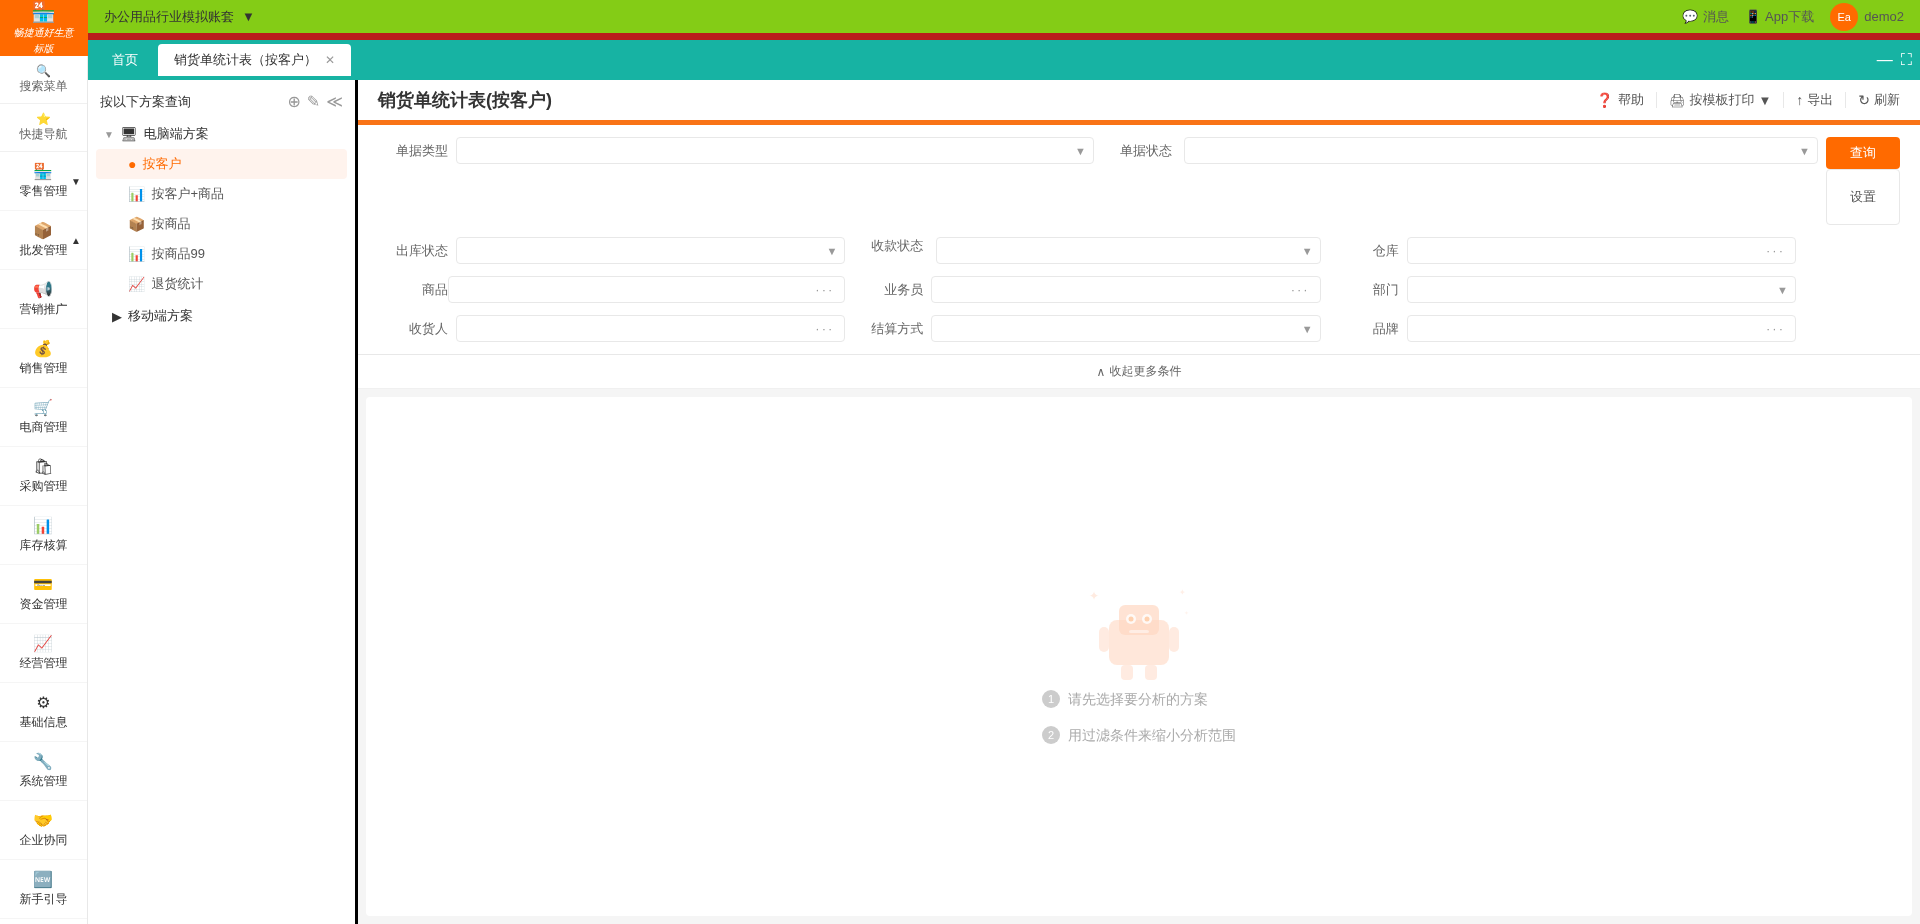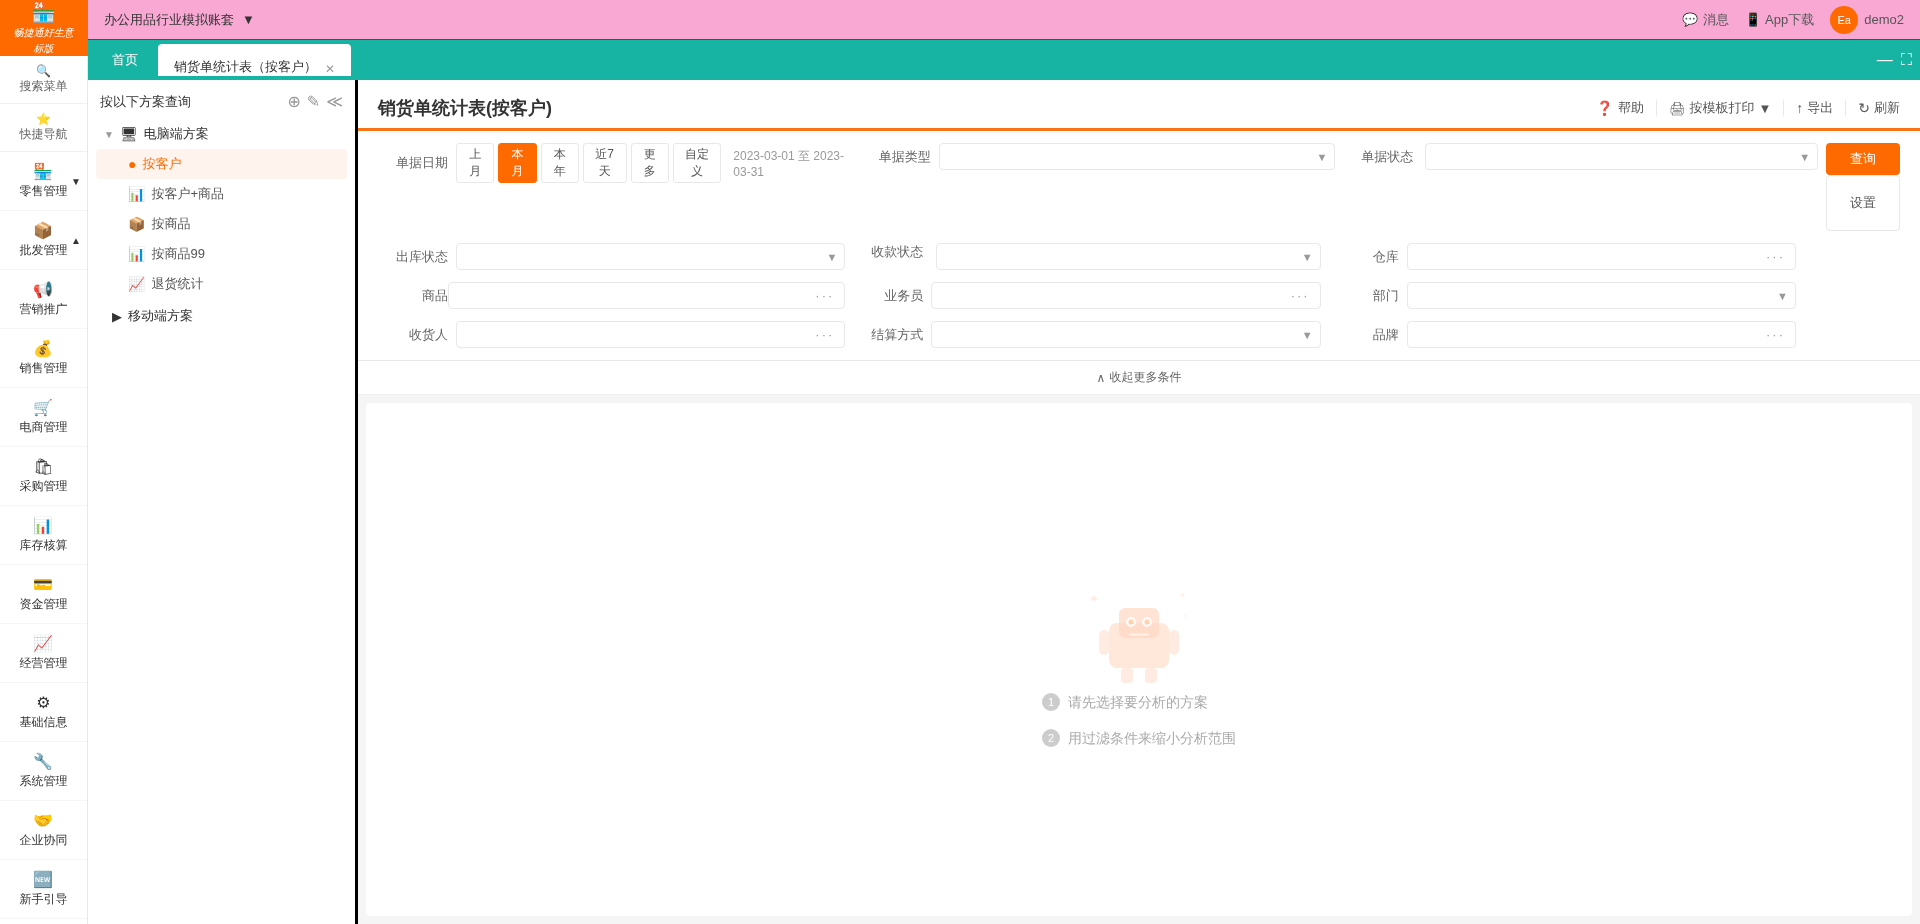--- a/index.html
+++ b/index.html
@@ -12,31 +12,31 @@
     .sidebar-logo .logo-text { font-size: 10px; color: #fff; margin-top: 2px; font-style: italic; }
     .sidebar-search { padding: 8px 0; width: 100%; text-align: center; color: #666; font-size: 12px; cursor: pointer; border-bottom: 1px solid #f0f0f0; }
     .sidebar-nav-item { width: 100%; text-align: center; padding: 10px 4px; font-size: 12px; color: #333; cursor: pointer; border-bottom: 1px solid #f5f5f5; position: relative; }
     .sidebar-nav-item .nav-icon { font-size: 16px; display: block; margin-bottom: 2px; }
     .sidebar-nav-item .expand-icon { font-size: 10px; position: absolute; right: 6px; top: 50%; transform: translateY(-50%); }
 
     
     .main { flex: 1; display: flex; flex-direction: column; overflow: hidden; }
 
     
-    .top-header { height: 40px; background: #f9a8d4; border-bottom: 1px solid #b91c1c; display: flex; align-items: center; padding: 0 16px; justify-content: space-between; }
+    .top-header { height: 40px; background: #84cc16; border-bottom: 7px solid #b91c1c; display: flex; align-items: center; padding: 0 16px; justify-content: space-between; }
     .top-header-left { display: flex; align-items: center; gap: 8px; font-size: 13px; color: #333; }
     .top-header-right { display: flex; align-items: center; gap: 16px; font-size: 13px; color: #555; }
     .top-header-right .icon-btn { display: flex; align-items: center; gap: 4px; cursor: pointer; color: #555; }
     .user-avatar { width: 28px; height: 28px; border-radius: 50%; background: #ff6a00; display: flex; align-items: center; justify-content: center; color: #fff; font-size: 11px; }
 
     
     .tab-bar { height: 40px; background: #17b3a3; display: flex; align-items: center; padding: 0 8px; gap: 4px; }
     .tab-item { height: 32px; padding: 0 16px; border-radius: 4px 4px 0 0; display: flex; align-items: center; font-size: 13px; cursor: pointer; gap: 8px; }
     .tab-item.home { background: transparent; color: #fff; }
-    .tab-item.active { background: #fff; color: #333; align-items: flex-end; }
+    .tab-item.active { background: #fff; color: #333; }
     .tab-item .tab-close { font-size: 12px; color: #999; cursor: pointer; }
     .tab-bar-actions { margin-left: auto; display: flex; align-items: center; gap: 8px; }
     .tab-bar-actions .icon-btn { color: #fff; cursor: pointer; font-size: 16px; }
 
     
     .content { flex: 1; display: flex; overflow: hidden; background: #f5f5f5; }
 
     
     .left-panel { width: 270px; background: #fff; border-right: 3px solid #000000; display: flex; flex-direction: column; }
     .left-panel-header { padding: 12px 12px 8px; display: flex; align-items: center; justify-content: space-between; }
@@ -50,21 +50,21 @@
     .tree-group-header .tree-icon { margin-right: 6px; font-size: 14px; }
     .tree-item { padding: 6px 8px 6px 32px; cursor: pointer; font-size: 13px; color: #555; display: flex; align-items: center; gap: 6px; border-radius: 4px; }
     .tree-item.active { background: #fff3ed; color: #ff6a00; }
     .tree-item .item-icon { font-size: 14px; }
     .tree-subgroup-header { display: flex; align-items: center; padding: 4px 8px 4px 16px; cursor: pointer; font-size: 13px; color: #333; }
 
     
     .right-panel { flex: 1; display: flex; flex-direction: column; overflow: hidden; }
 
     
-    .page-header { padding: 16px 20px 8px; background: #fff; border-bottom: 3px solid #f97316; display: flex; align-items: center; justify-content: space-between; }
+    .page-header { padding: 8px 20px 8px; background: #fff; border-bottom: 5px solid #f97316; display: flex; align-items: center; justify-content: space-between; }
     .page-title { font-size: 18px; font-weight: 600; color: #333; }
     .page-actions { display: flex; align-items: center; gap: 12px; }
     .page-action-btn { display: flex; align-items: center; gap: 4px; font-size: 13px; color: #555; cursor: pointer; }
     .page-action-btn .btn-icon { font-size: 14px; }
     .template-btn { display: flex; align-items: center; gap: 4px; font-size: 13px; color: #555; cursor: pointer; border: none; background: none; }
 
     
     .filter-area { background: #fff; padding: 12px 20px; border-bottom: 1px solid #e8e8e8; }
     .filter-label { width: 70px; text-align: right; color: #666; font-size: 13px; flex-shrink: 0; }
     .date-picker-group { display: flex; align-items: center; gap: 4px; }
@@ -286,32 +286,20 @@
           <div class="divider"></div>
           <div class="page-action-btn">
             <span class="btn-icon">↻</span>
             <span>刷新</span>
           </div>
         </div>
       </div>
 
       <div class="filter-area">
         <div style="display:flex;align-items:flex-start;gap:8px;margin-bottom:12px">
-          <div style="display:flex;align-items:center;gap:8px;flex:3">
-            <span class="filter-label">单据日期</span>
-            <div class="date-picker-group">
-              <button class="date-btn">上月</button>
-              <button class="date-btn active">本月</button>
-              <button class="date-btn">本年</button>
-              <button class="date-btn">近7天</button>
-              <button class="date-btn">更多</button>
-              <button class="date-btn">自定义</button>
-              <span class="date-range-text">2023-03-01 至 2023-03-31</span>
-            </div>
-          </div>
           <div style="display:flex;align-items:center;gap:8px;flex:3">
             <span class="filter-label">单据类型</span>
             <div class="select-wrapper" style="flex:1">
               <select>
                 <option></option>
               </select>
               <span class="select-arrow">▼</span>
             </div>
           </div>
           <div style="display:flex;align-items:center;gap:12px;flex:3">

